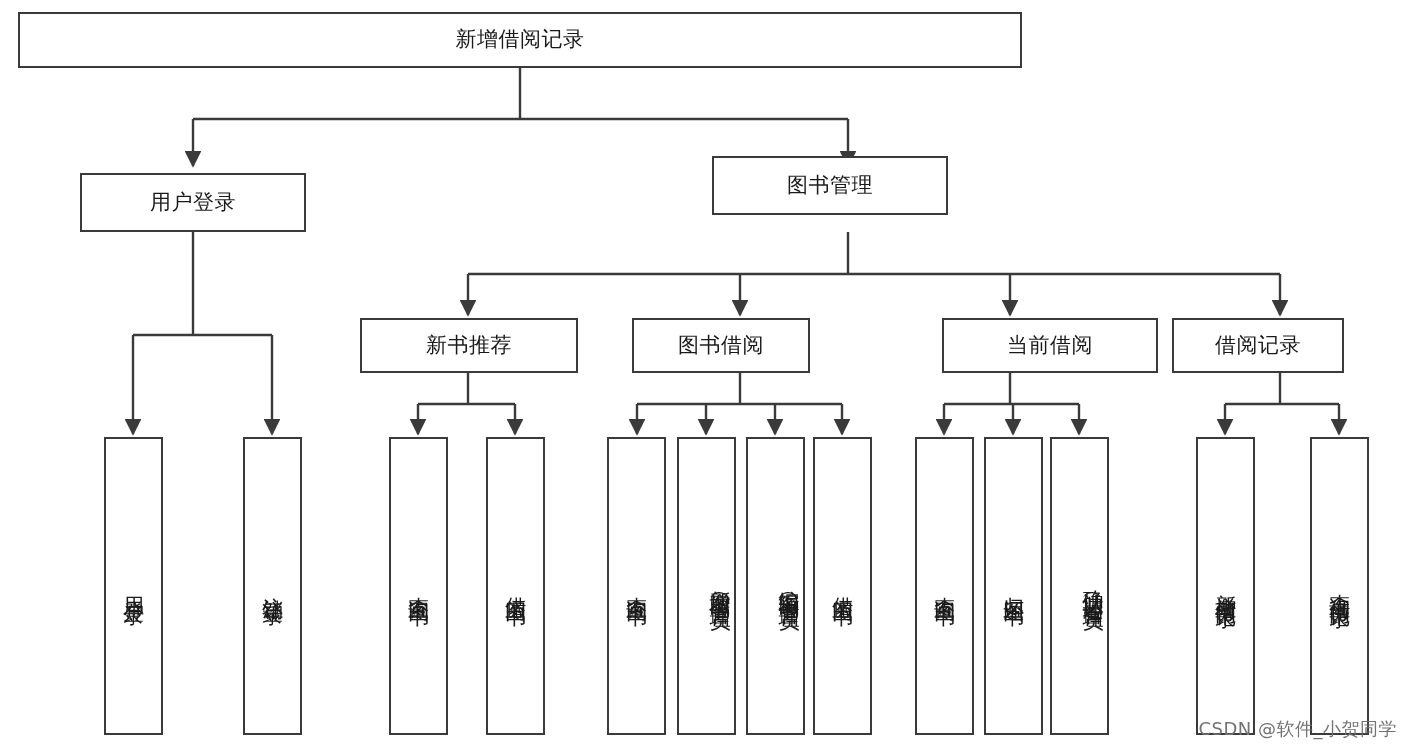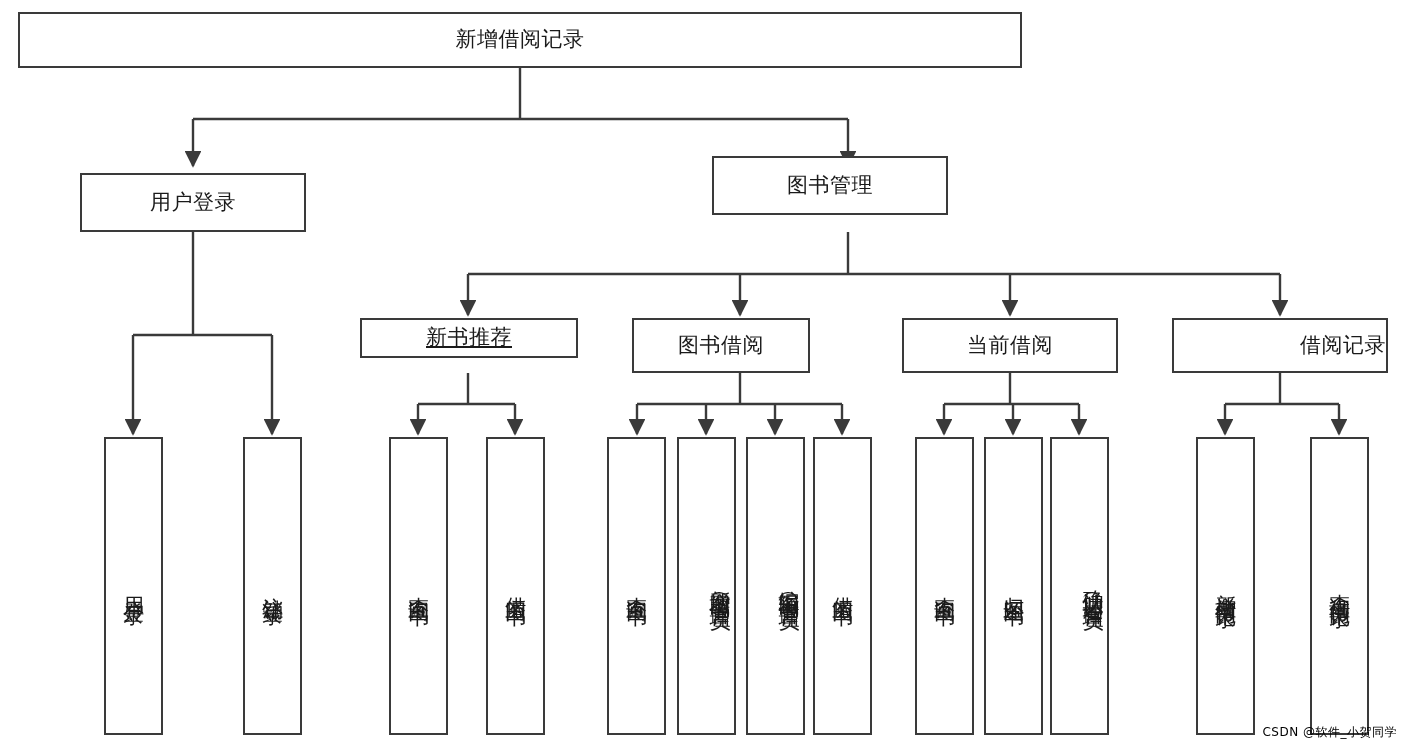--- a/index.html
+++ b/index.html
@@ -50,22 +50,22 @@
     white-space: nowrap;
     padding: 6px 0;
   }
   .node-v.top-align {
     align-items: flex-start;
   }
   .watermark {
     position: absolute;
     right: 8px;
     bottom: 6px;
-    font-size: 12px;
-    color: #000000;
+    font-size: 18px;
+    color: #737373;
     letter-spacing: 0.5px;
     white-space: nowrap;
   }
 </style>
 </head>
 <body>
 
 <div id="canvas">
 
   <svg id="wires" viewBox="0 0 1405 747" xmlns="http://www.w3.org/2000/svg">
@@ -122,30 +122,30 @@
     <span>新增借阅记录</span>
   </div>
 
   <div class="node node-h" style="left:80px; top:173px; width:226px; height:59px;">
     <span>用户登录</span>
   </div>
   <div class="node node-h" style="left:712px; top:156px; width:236px; height:59px;">
     <span>图书管理</span>
   </div>
 
-  <div class="node node-h" style="left:360px; top:318px; width:218px; height:40px;text-decoration:underline;">
+  <div class="node node-h" style="left:360px; top:318px; width:218px; height:55px;">
     <span>新书推荐</span>
   </div>
   <div class="node node-h" style="left:632px; top:318px; width:178px; height:55px;">
     <span>图书借阅</span>
   </div>
-  <div class="node node-h" style="left:902px; top:318px; width:216px; height:55px;">
+  <div class="node node-h" style="left:942px; top:318px; width:216px; height:55px;">
     <span>当前借阅</span>
   </div>
-  <div class="node node-h" style="left:1172px; top:318px; width:216px; height:55px;justify-content:flex-end;">
+  <div class="node node-h" style="left:1172px; top:318px; width:172px; height:55px;">
     <span>借阅记录</span>
   </div>
 
   <div class="node node-v" style="left:104px; top:437px; width:59px; height:298px;">
     <span>用户登录</span>
   </div>
   <div class="node node-v" style="left:243px; top:437px; width:59px; height:298px;">
     <span>注销登录</span>
   </div>
 

